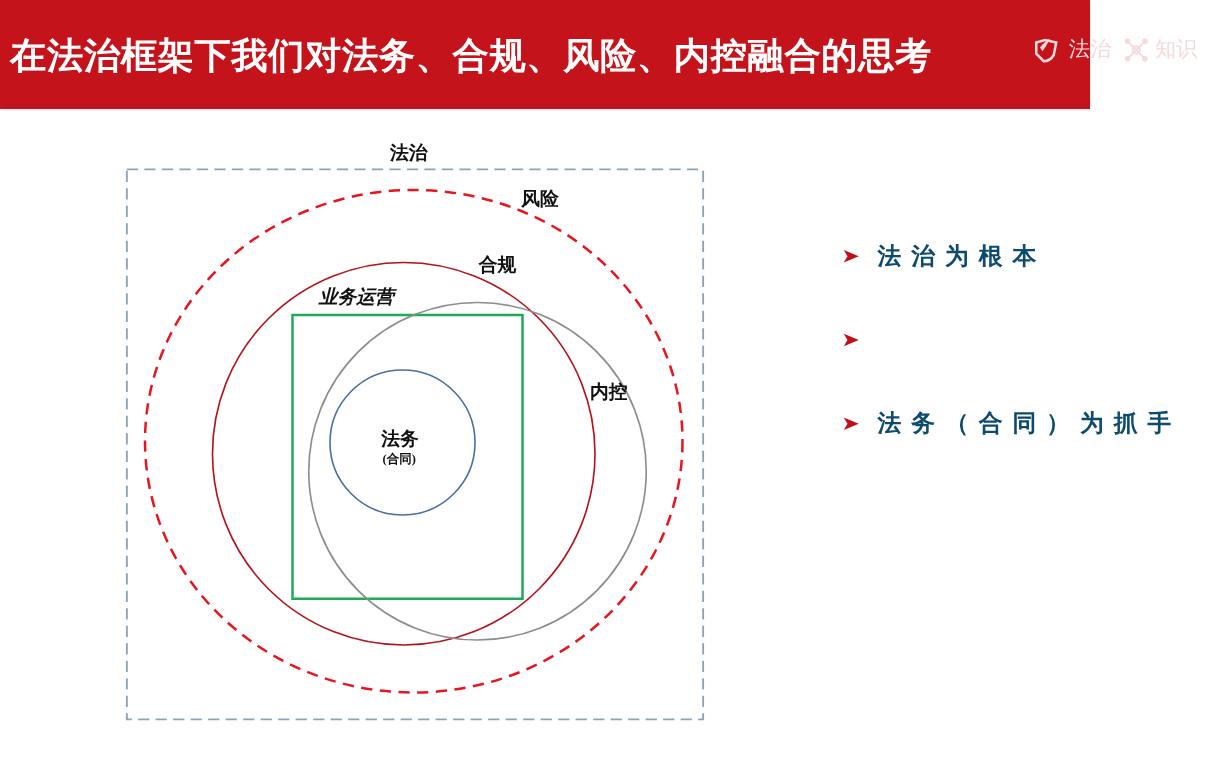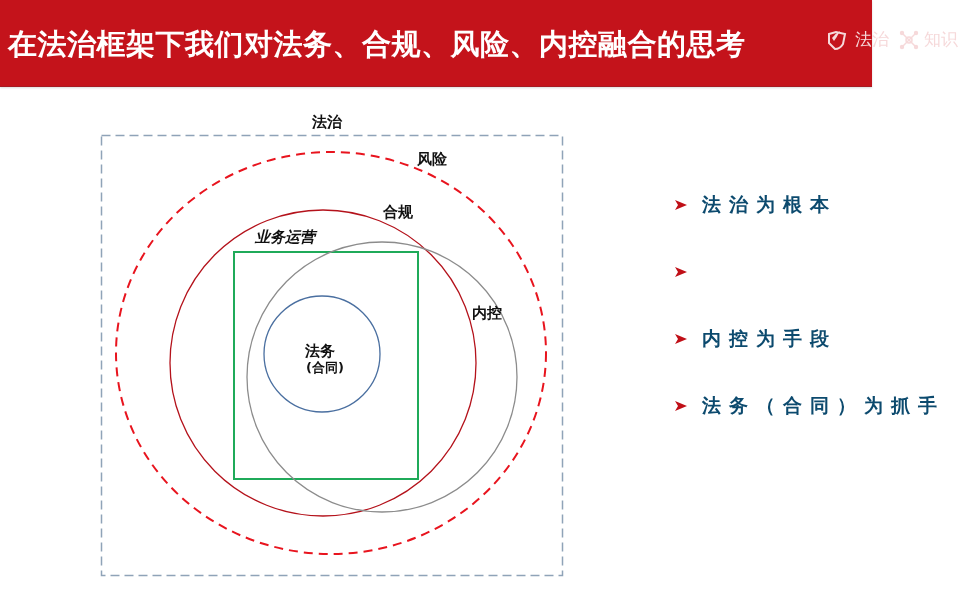--- a/index.html
+++ b/index.html
@@ -29,21 +29,21 @@
     .tag { display: flex; align-items: center; gap: 5px; margin-right: 6px; }
     .tag svg { display: block; }
     .diagram {
       position: absolute; left: 0; top: 0; width: 972px; height: 608px;
     }
     .lbl {
       position: absolute; font-weight: bold; color: #111; font-size: 15px;
       white-space: nowrap; line-height: 18px;
     }
     .lbl.italic { font-style: italic; }
-    .lbl.small { font-size: 13px; line-height: 11px; }
+    .lbl.small { font-size: 10px; line-height: 11px; font-family: Liberation Serif, serif; }
     .points {
       position: absolute; left: 674px; top: 190px;
       list-style: none; margin: 0; padding: 0;
     }
     .point {
       display: flex; align-items: center;
       height: 30px; margin-bottom: 37px;
       color: #0c4a6e; font-size: 19px; font-weight: bold;
       letter-spacing: 8px; white-space: nowrap;
     }
@@ -115,21 +115,15 @@
   </li>
   <li class="point">
     <svg class="arrow" viewBox="0 0 14 14">
         <path d="M1 2 L13 7 L1 12 L4 7 Z" fill="#c00f17"></path>
       </svg>
   </li>
   <li class="point">
     <svg class="arrow" viewBox="0 0 14 14">
         <path d="M1 2 L13 7 L1 12 L4 7 Z" fill="#c00f17"></path>
       </svg>
-    <span>内控为手段</span>
-  </li>
-  <li class="point">
-    <svg class="arrow" viewBox="0 0 14 14">
-        <path d="M1 2 L13 7 L1 12 L4 7 Z" fill="#c00f17"></path>
-      </svg>
     <span>法务（合同）为抓手</span>
   </li>
 </ul>
 
 </body></html>

